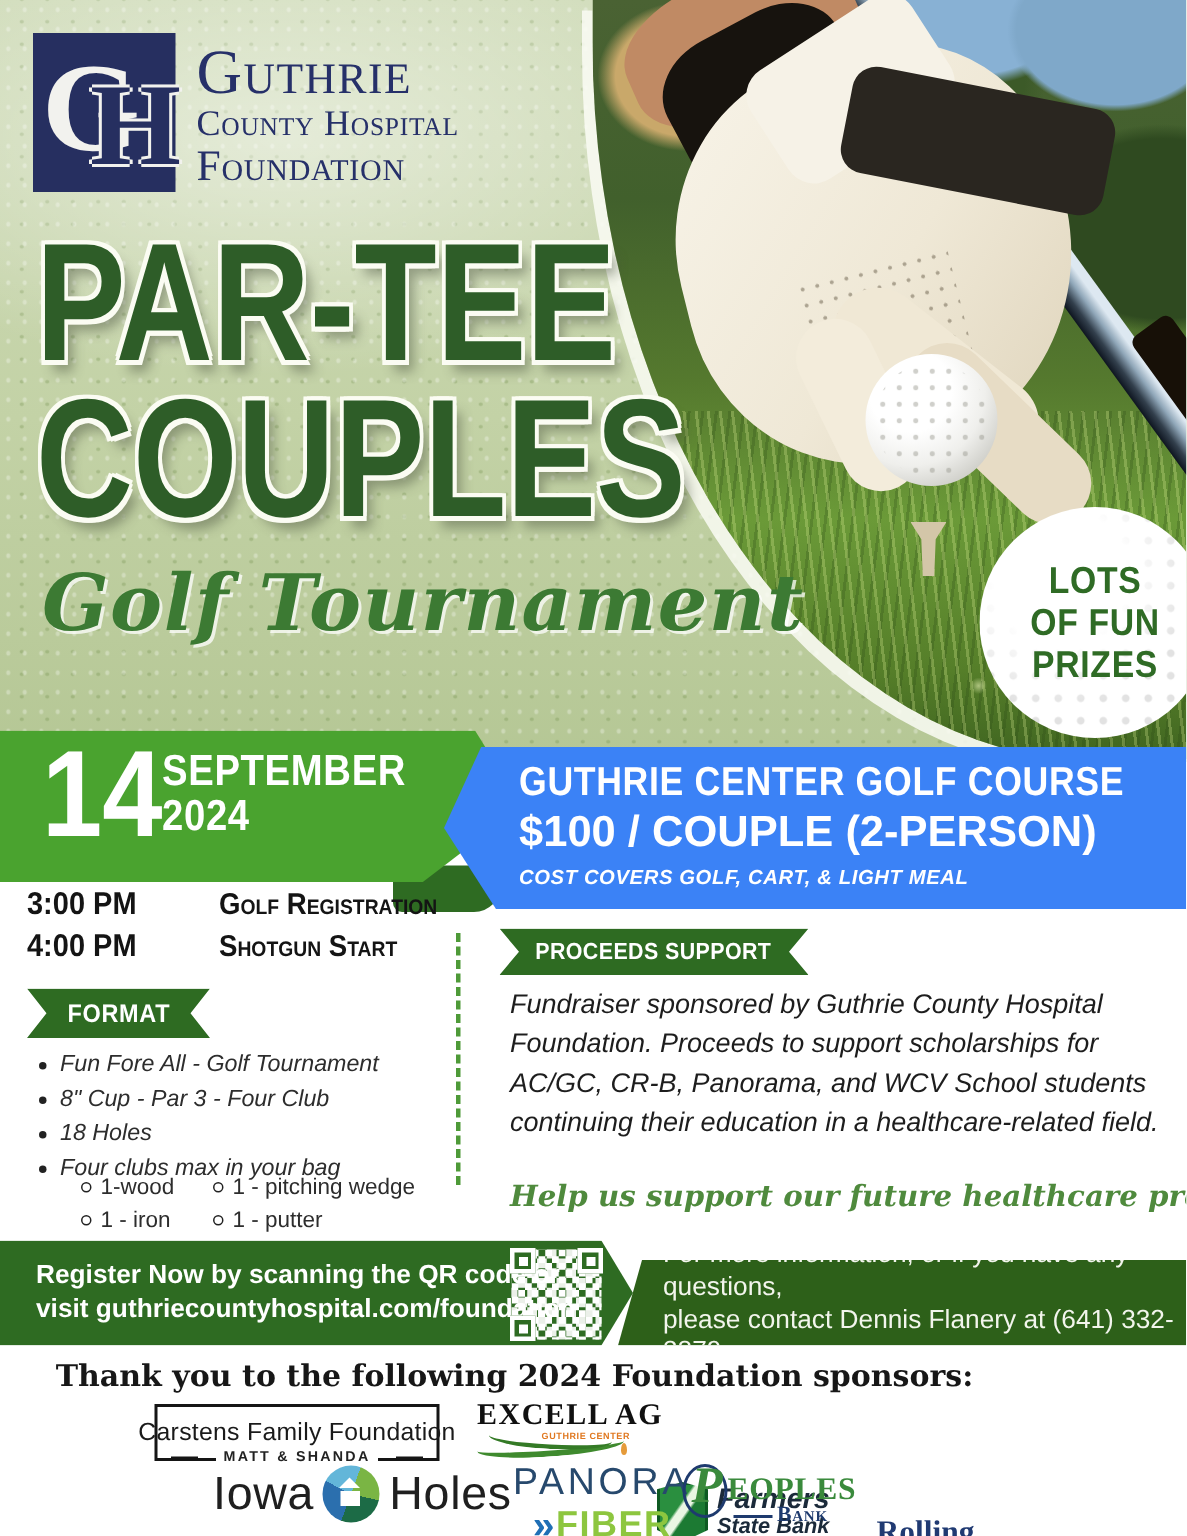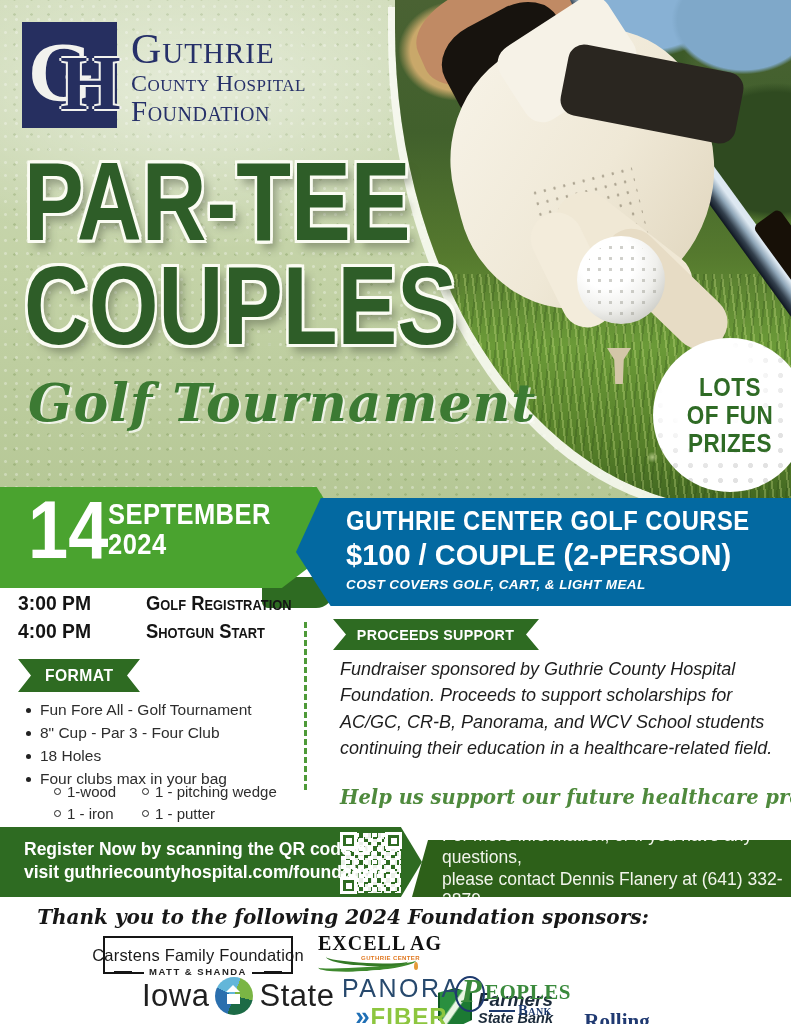--- a/index.html
+++ b/index.html
@@ -108,21 +108,21 @@
   
   .dark-understrip1 { position:absolute; left:0; top:577px; width:274px; height:11px; background:#2e6b22; z-index:3; }
   .dark-understrip2 { position:absolute; left:262px; top:577px; width:72px; height:31px; background:#2e6b22;
     border-radius:0 0 18px 6px; z-index:3; }
   .band-light { position:absolute; left:0; top:487px; width:348px; height:101px; background:#4aa32f; z-index:4;
     clip-path:polygon(0 0, 91% 0, 100% 50%, 81% 100%, 0 100%); color:#fff; }
   .band-light .day { position:absolute; left:28px; top:2px; font-size:82px; font-weight:800; line-height:1;
     transform:scaleX(.88); transform-origin:0 0; }
   .band-light .my { position:absolute; left:108px; top:13px; font-weight:800; font-size:29px; line-height:1.02;
     transform:scaleX(.88); transform-origin:0 0; letter-spacing:.5px; }
-  .band-dark { position:absolute; left:296px; top:498px; width:495px; height:108px; background:#0369a1; z-index:4;
+  .band-dark { position:absolute; left:296px; top:498px; width:495px; height:108px; background:#3b82f6; z-index:4;
     clip-path:polygon(5% 0, 100% 0, 100% 100%, 7% 100%, 0 50%); color:#fff; padding:8px 0 0 50px; }
   .band-dark .venue { font-size:27px; font-weight:800; transform:scaleX(.88); transform-origin:0 0;
     white-space:nowrap; letter-spacing:.5px; }
   .band-dark .price { font-size:29px; font-weight:800; margin-top:2px; white-space:nowrap; }
   .band-dark .note { font-size:13.5px; font-weight:700; font-style:italic; letter-spacing:.4px; margin-top:5px; }
 
   
   .schedule { position:absolute; left:18px; top:591px; color:#141414; z-index:5; }
   .sched-row { display:grid; grid-template-columns:92px auto; align-items:baseline; margin-bottom:4px;gap:36px; }
   .sched-time { font-weight:800; font-size:21px; transform:scaleX(.92); transform-origin:0 0; }
@@ -132,21 +132,21 @@
   
   .ribbon { position:absolute; background:#2e6b22; color:#fff; display:flex; align-items:center;
     justify-content:center; font-weight:800; z-index:5;
     clip-path:polygon(0 0,100% 0,calc(100% - 13px) 50%,100% 100%,0 100%,13px 50%); }
   .ribbon-format { left:18px; top:659px; width:122px; height:33px; font-size:17px; letter-spacing:.5px; }
   .ribbon-proceeds { left:333px; top:619px; width:206px; height:31px; font-size:15.5px; letter-spacing:.3px; }
   .ribbon .rtxt { transform:scaleX(.92); }
 
   
   .bullets { position:absolute; left:24px; top:701px; width:270px; color:#2d2d2d; font-size:15.5px; z-index:5; }
-  .bullets li { list-style:none; margin-bottom:5px; padding-left:16px; position:relative; }
+  .bullets li { list-style:none; margin-bottom:5px; padding-left:16px; position:relative;font-style:italic; }
   .bullets li::before { content:""; position:absolute; left:2px; top:7px; width:5px; height:5px;
     border-radius:50%; background:#222; }
   .subs { position:absolute; left:52px; top:783px; display:grid; grid-template-columns:88px auto;
     grid-auto-rows:22px; color:#2d2d2d; font-size:15px; z-index:5; }
   .subs span { position:relative; padding-left:15px; }
   .subs span::before { content:""; position:absolute; left:2px; top:5px; width:5px; height:5px;
     border-radius:50%; border:1.4px solid #222; }
 
   
   .divider { position:absolute; left:304px; top:622px; height:168px; border-left:3px dashed #4e9a38; z-index:5; }
@@ -170,21 +170,21 @@
     background-size:9px 9px, 13px 13px; background-position:0 0, 4px 6px; }
   .qr .f { position:absolute; width:17px; height:17px; border:3.5px solid #fff; background:#2e6b22; }
   .qr .f::after { content:""; position:absolute; inset:2.5px; background:#fff; }
   .qr .f.tl { left:0; top:0; } .qr .f.tr { right:0; top:0; } .qr .f.bl { left:0; bottom:0; }
   .contact { position:absolute; left:412px; top:840px; width:379px; height:57px; background:#2d6019; z-index:5;
     clip-path:polygon(16px 0,100% 0,100% 100%,0 100%); color:#f2f5ec; display:flex; flex-direction:column;
     justify-content:center; padding-left:30px; font-size:17.5px; line-height:1.25; }
 
   
   .sponsors-heading { position:absolute; left:0; top:905px; width:686px; text-align:center; color:#171717;
-    font-family:"DejaVu Serif",serif; font-style:italic; font-weight:700; font-size:20px; z-index:5; }
+    font-family:"DejaVu Serif",serif; font-weight:700; font-size:20px; z-index:5; }
   .sp { position:absolute; z-index:5; }
   
   .carstens { left:103px; top:936px; width:190px; }
   .carstens .box { border:2.5px solid #151515; height:38px; display:flex; align-items:center;
     justify-content:center; font-size:16.5px; color:#1a1a1a; white-space:nowrap; letter-spacing:.2px; }
   .carstens .subrow { display:flex; align-items:center; justify-content:center; margin-top:-8px;gap:12px; }
   .carstens .subrow i { display:block; width:18px; height:2px; background:#151515; }
   .carstens .subrow b { background:#fff; padding:0 5px; font-size:9.5px; letter-spacing:1.5px;
     font-weight:700; color:#222; }
   
@@ -403,21 +403,21 @@
     </div>
     <div class="tag">Growing Trust. Building Community.</div>
   </div>
 
 
   <div class="sp iowatrust">
     <span class="w">Iowa</span>
     <span class="icon">
       <span class="house"></span>
     </span>
-    <span class="w">State</span>
+    <span class="w">Holes</span>
   </div>
 
   <div class="sp panora">
     <div class="n1">PANORA</div>
     <div class="row">
       <span class="chev">»</span>
       <span class="n2">FIBER</span>
     </div>
   </div>
 

